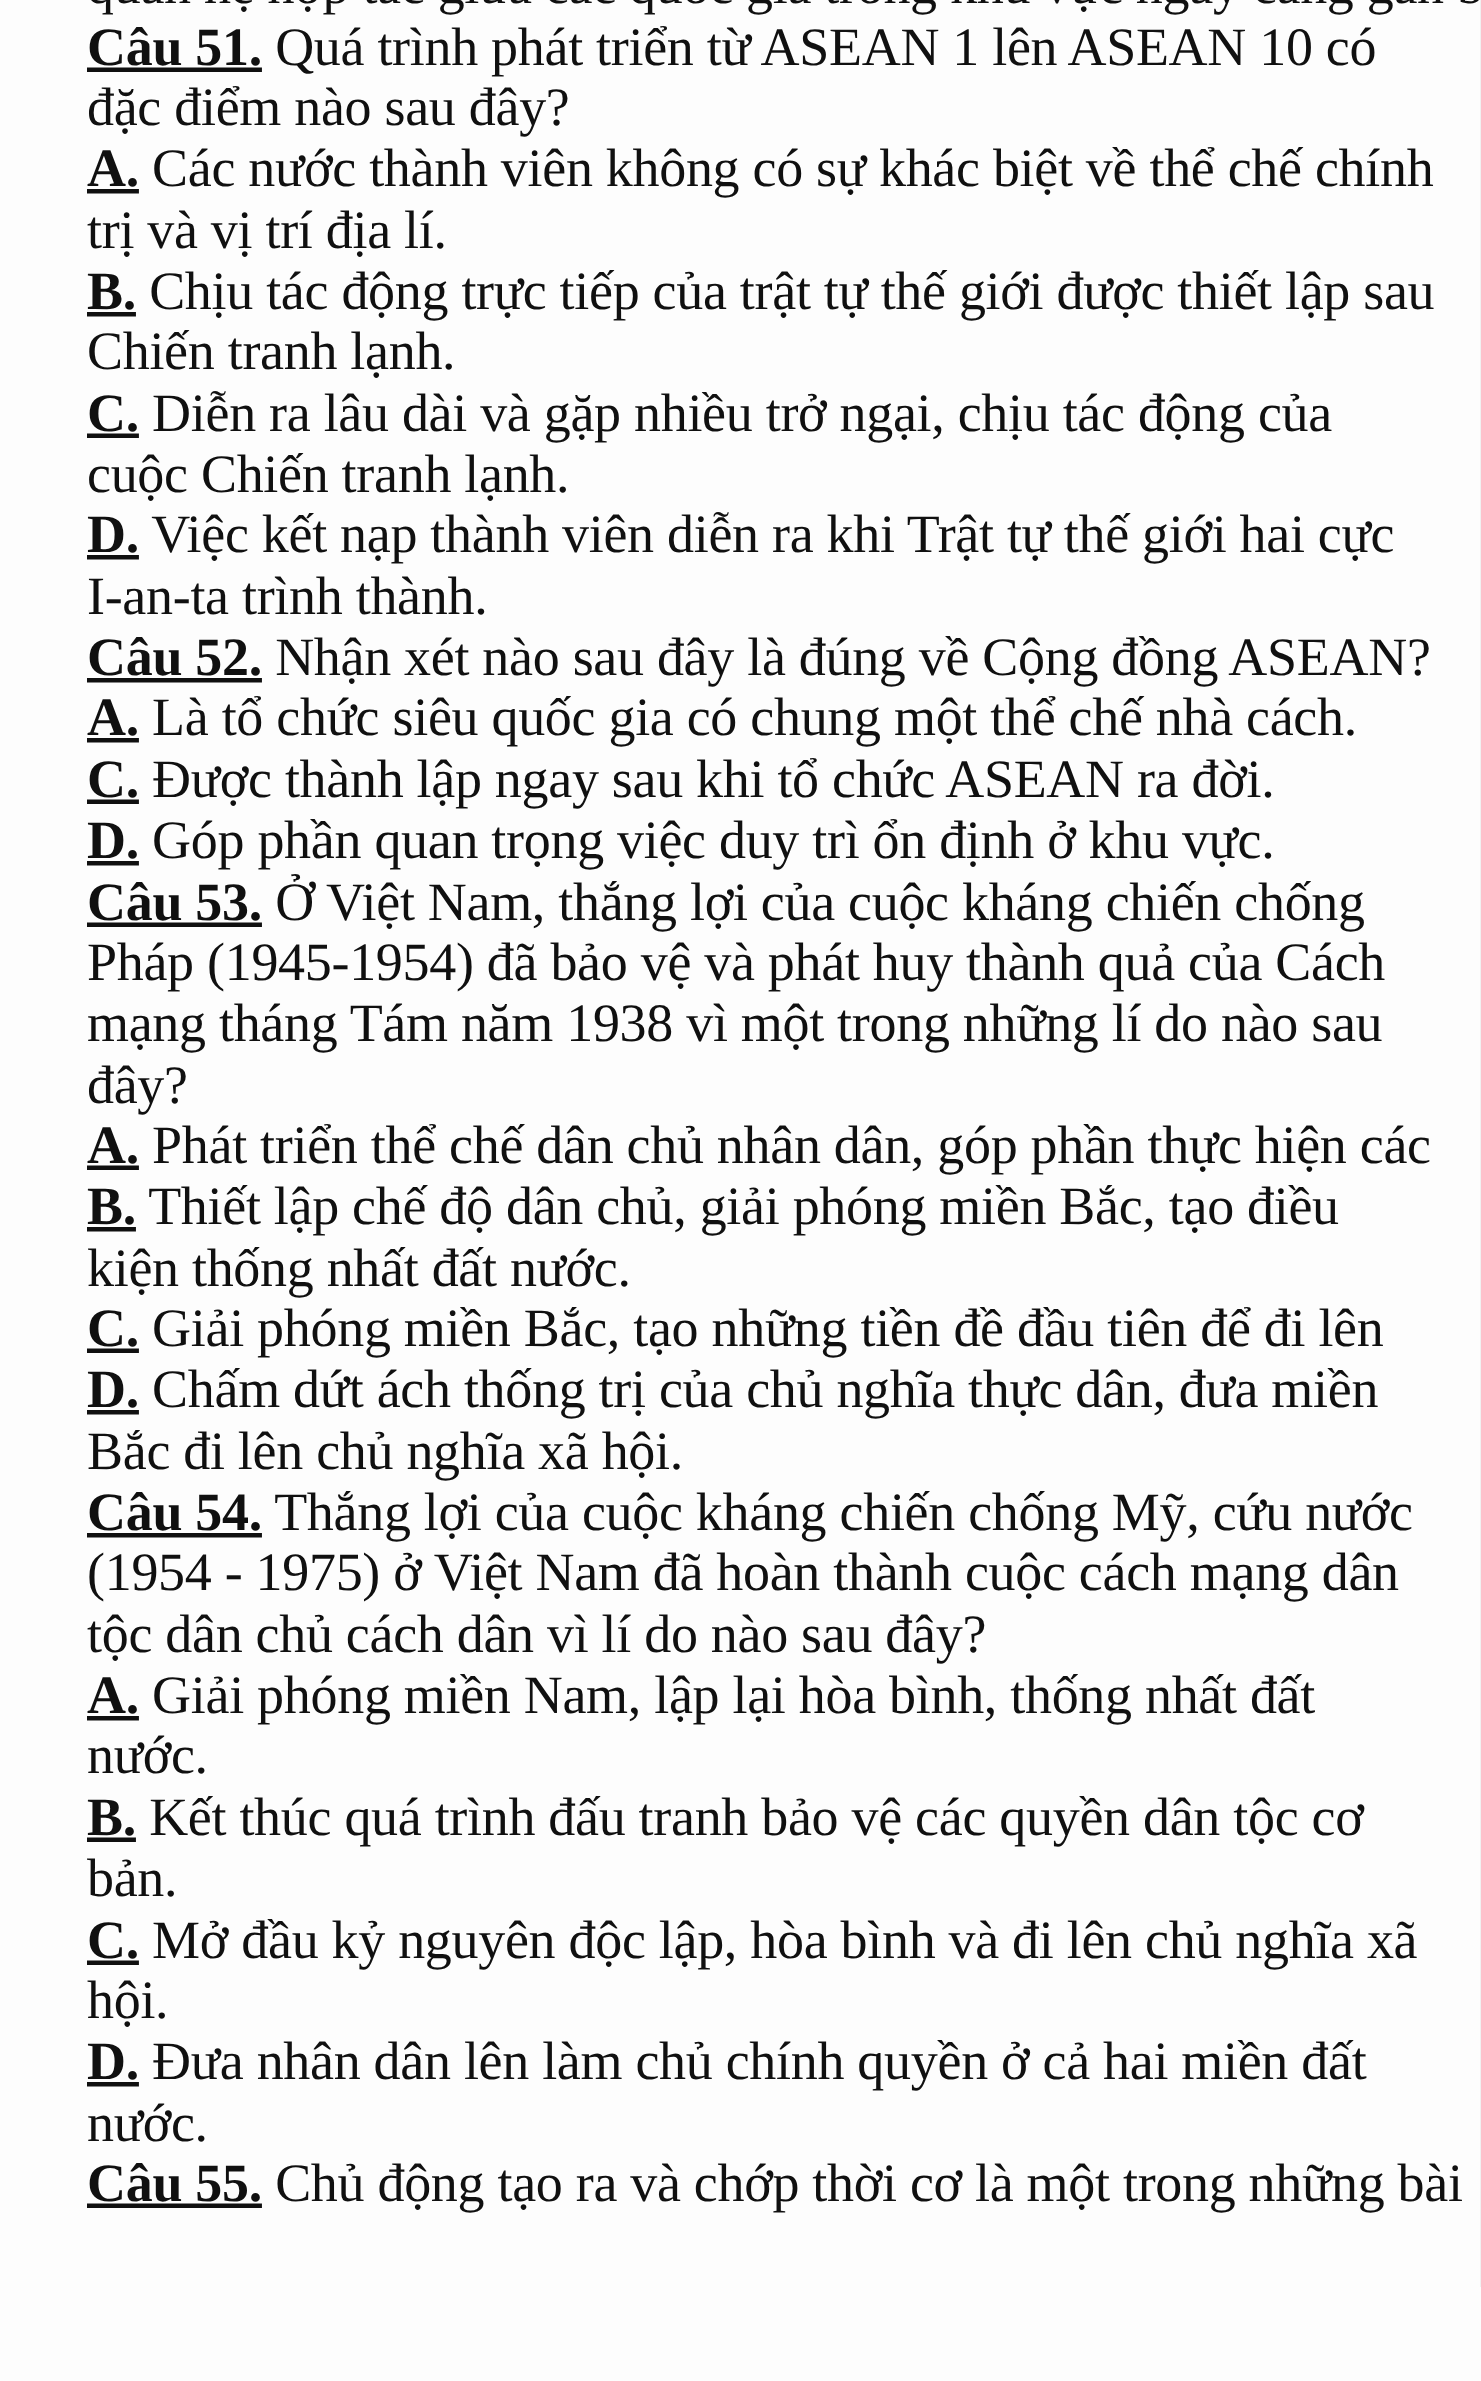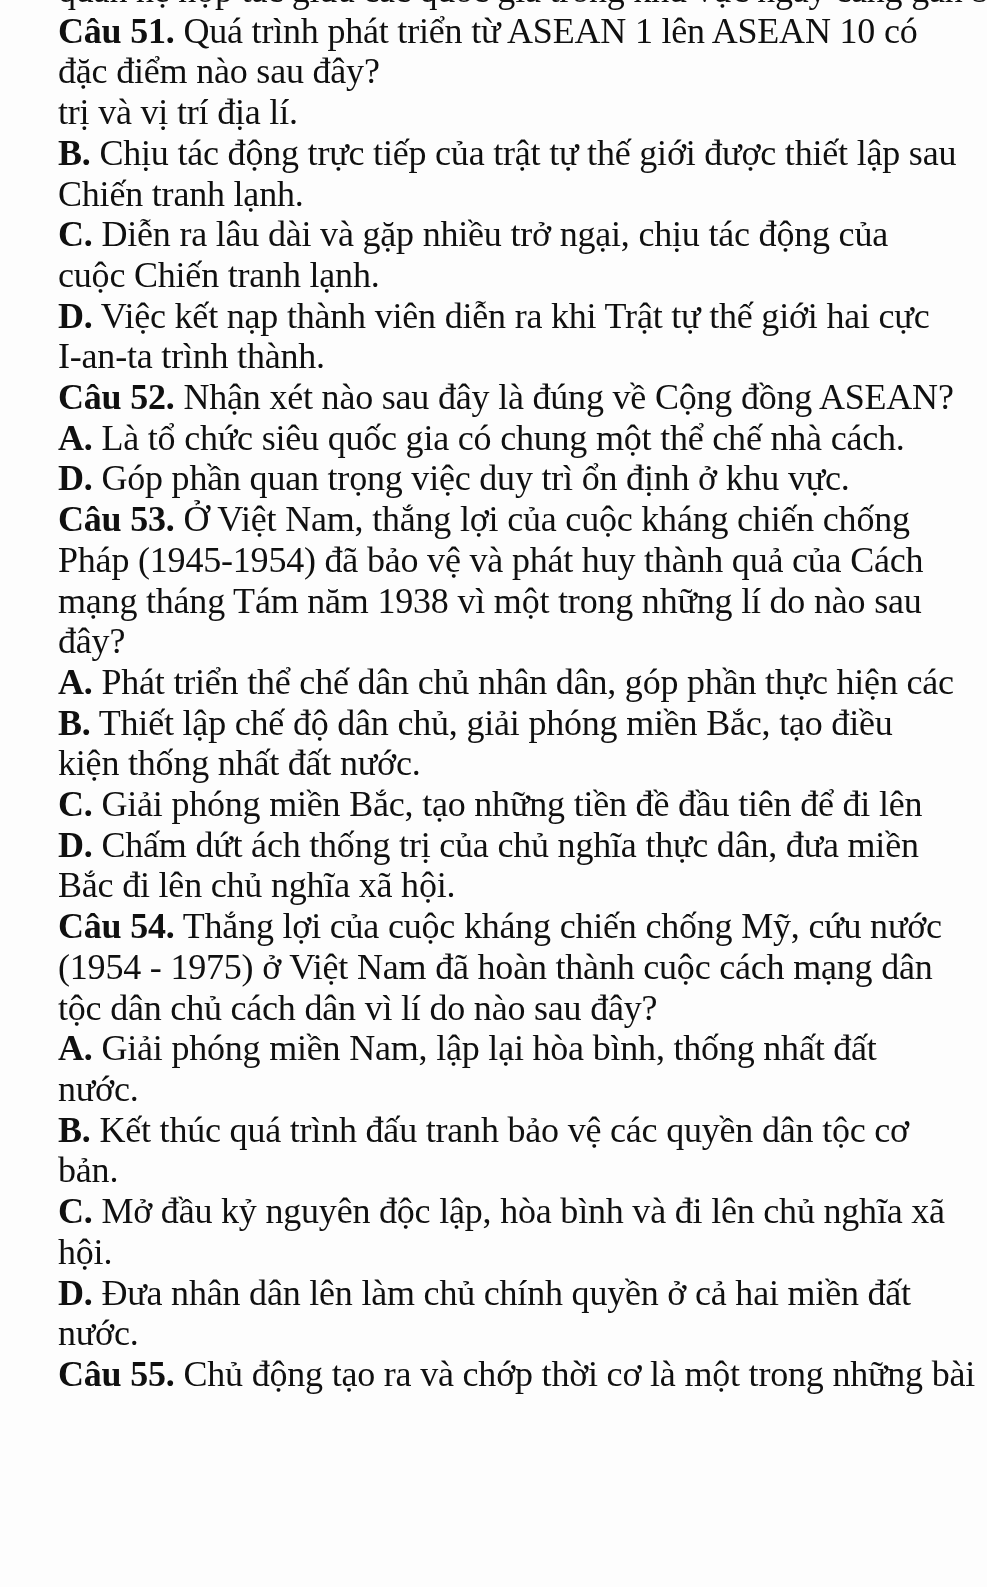--- a/index.html
+++ b/index.html
@@ -22,43 +22,46 @@
     line-height: 40.7px;
     color: #101010;
     -webkit-font-smoothing: antialiased;
   }
   .line {
     white-space: nowrap;
     letter-spacing: -0.2px;
   }
   .line b {
     font-weight: 700;
+    text-decoration: underline;
   }
   
   .clip-top {
     margin-top: -30px;
   }
 </style>
 </head>
 <body>
 
 <div class="page">
   <div>
       <div class="line clip-top"><span>quan hệ hợp tác giữa các quốc gia trong khu vực ngày càng gắn bó,</span></div>
       <div class="line"><b>Câu 51.</b><span> Quá trình phát triển từ ASEAN 1 lên ASEAN 10 có</span></div>
       <div class="line"><span>đặc điểm nào sau đây?</span></div>
+      <div class="line"><b>A.</b><span> Các nước thành viên không có sự khác biệt về thể chế chính</span></div>
       <div class="line"><span>trị và vị trí địa lí.</span></div>
       <div class="line"><b>B.</b><span> Chịu tác động trực tiếp của trật tự thế giới được thiết lập sau</span></div>
       <div class="line"><span>Chiến tranh lạnh.</span></div>
       <div class="line"><b>C.</b><span> Diễn ra lâu dài và gặp nhiều trở ngại, chịu tác động của</span></div>
       <div class="line"><span>cuộc Chiến tranh lạnh.</span></div>
       <div class="line"><b>D.</b><span> Việc kết nạp thành viên diễn ra khi Trật tự thế giới hai cực</span></div>
       <div class="line"><span>I-an-ta trình thành.</span></div>
       <div class="line"><b>Câu 52.</b><span> Nhận xét nào sau đây là đúng về Cộng đồng ASEAN?</span></div>
       <div class="line"><b>A.</b><span> Là tổ chức siêu quốc gia có chung một thể chế nhà cách.</span></div>
+      <div class="line"><b>C.</b><span> Được thành lập ngay sau khi tổ chức ASEAN ra đời.</span></div>
       <div class="line"><b>D.</b><span> Góp phần quan trọng việc duy trì ổn định ở khu vực.</span></div>
       <div class="line"><b>Câu 53.</b><span> Ở Việt Nam, thắng lợi của cuộc kháng chiến chống</span></div>
       <div class="line"><span>Pháp (1945-1954) đã bảo vệ và phát huy thành quả của Cách</span></div>
       <div class="line"><span>mạng tháng Tám năm 1938 vì một trong những lí do nào sau</span></div>
       <div class="line"><span>đây?</span></div>
       <div class="line"><b>A.</b><span> Phát triển thể chế dân chủ nhân dân, góp phần thực hiện các</span></div>
       <div class="line"><b>B.</b><span> Thiết lập chế độ dân chủ, giải phóng miền Bắc, tạo điều</span></div>
       <div class="line"><span>kiện thống nhất đất nước.</span></div>
       <div class="line"><b>C.</b><span> Giải phóng miền Bắc, tạo những tiền đề đầu tiên để đi lên</span></div>
       <div class="line"><b>D.</b><span> Chấm dứt ách thống trị của chủ nghĩa thực dân, đưa miền</span></div>

